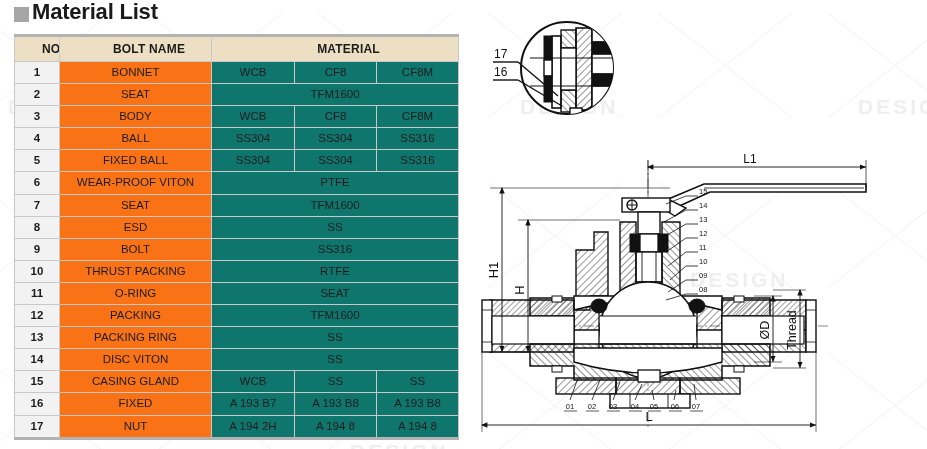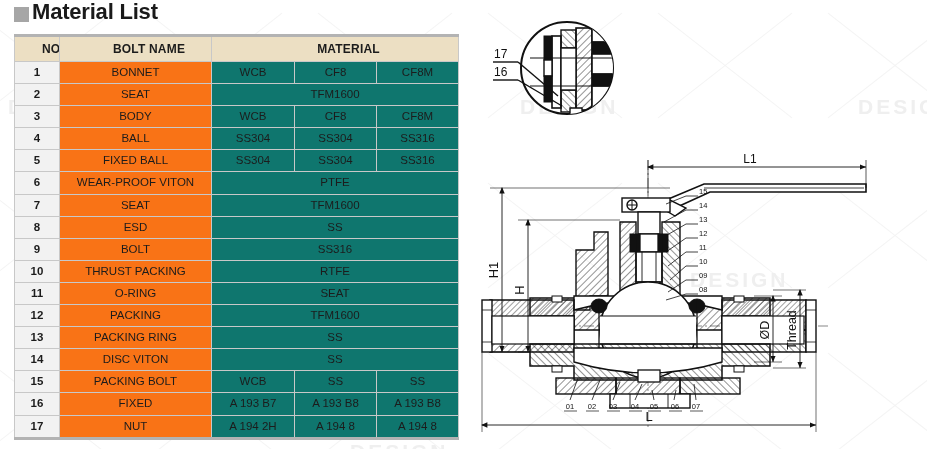--- a/index.html
+++ b/index.html
@@ -260,21 +260,21 @@
             <td class="c-name">PACKING RING</td>
             <td class="c-mat" colspan="3">SS</td>
           </tr>
           <tr>
             <td class="c-no">14</td>
             <td class="c-name">DISC VITON</td>
             <td class="c-mat" colspan="3">SS</td>
           </tr>
           <tr>
             <td class="c-no">15</td>
-            <td class="c-name">PACKING BOLT</td>
+            <td class="c-name">CASING GLAND</td>
             <td class="c-mat">WCB</td>
             <td class="c-mat">SS</td>
             <td class="c-mat">SS</td>
           </tr>
           <tr>
             <td class="c-no">16</td>
             <td class="c-name">FIXED</td>
             <td class="c-mat">A 193 B7</td>
             <td class="c-mat">A 193 B8</td>
             <td class="c-mat">A 193 B8</td>

